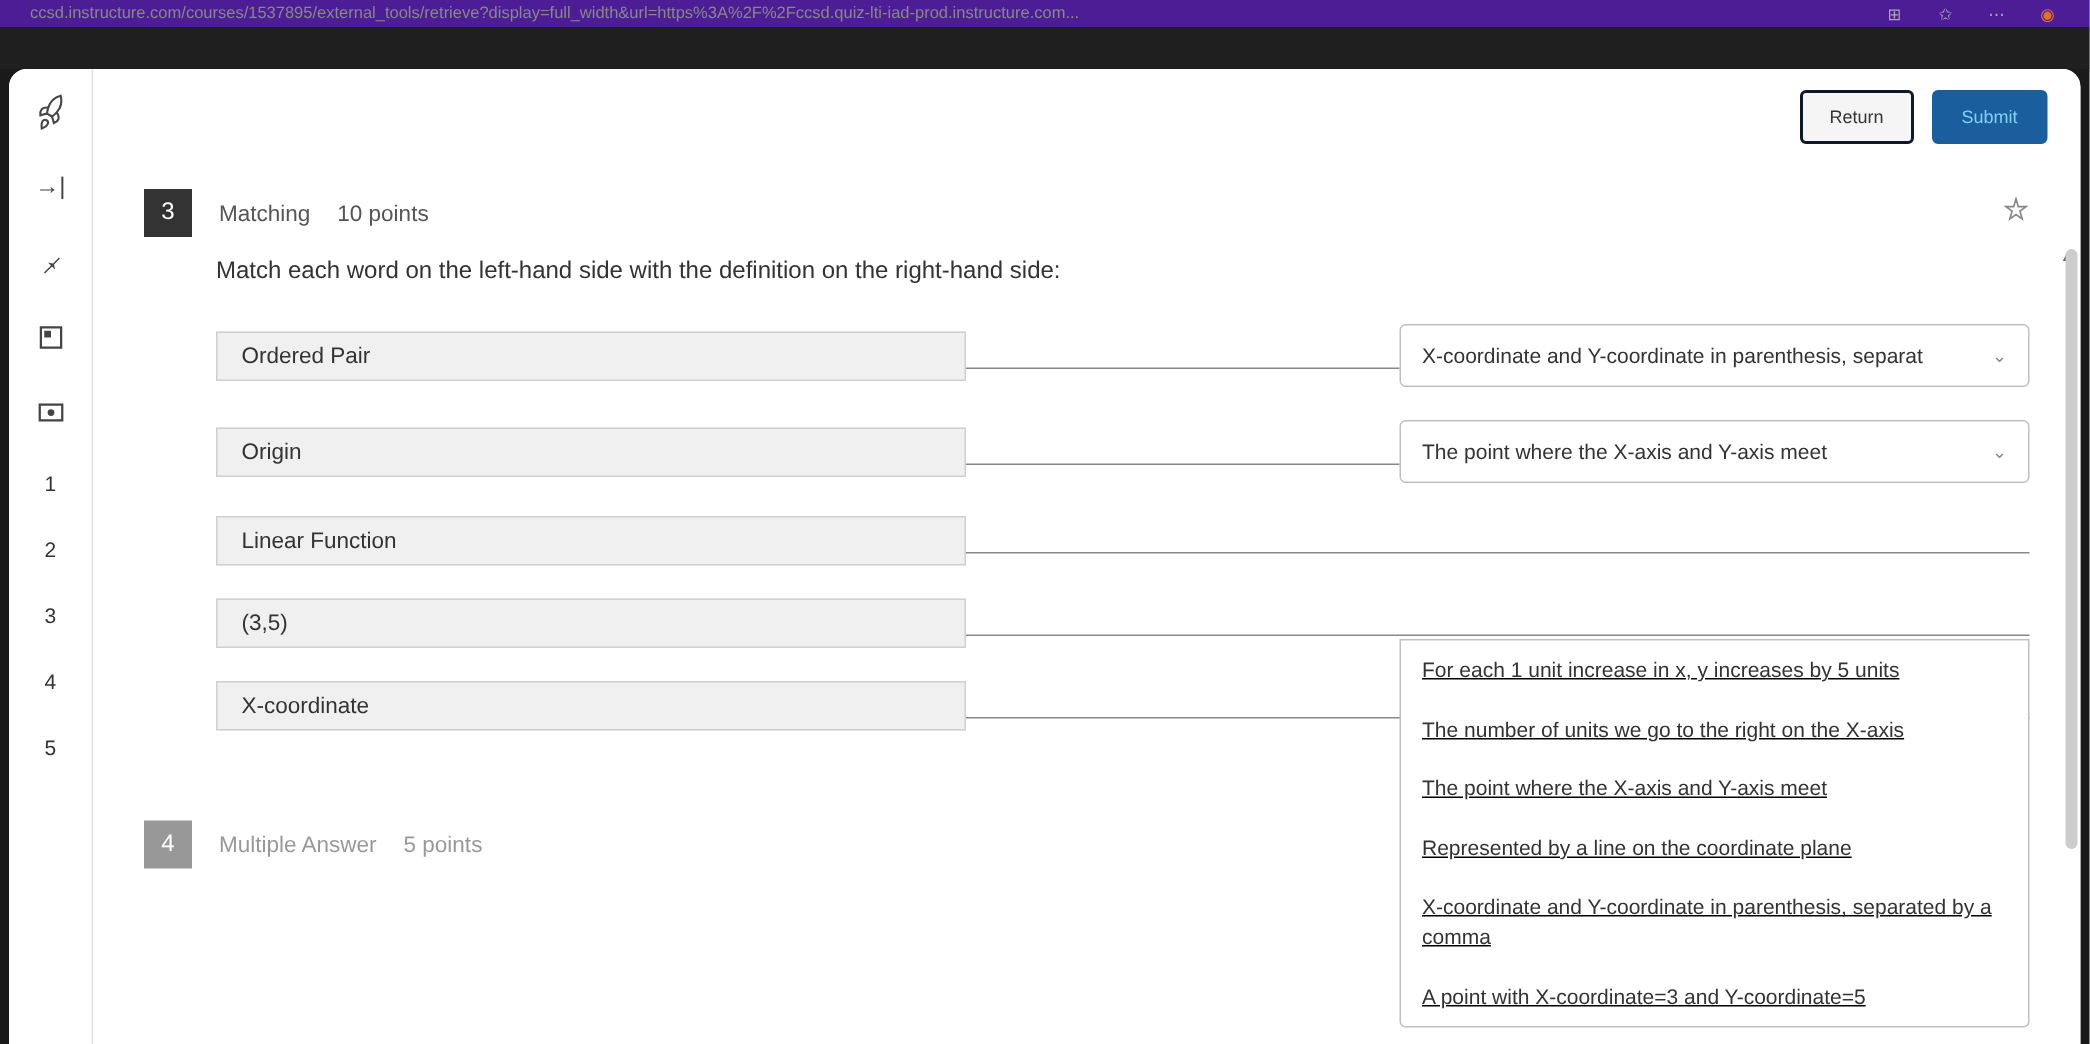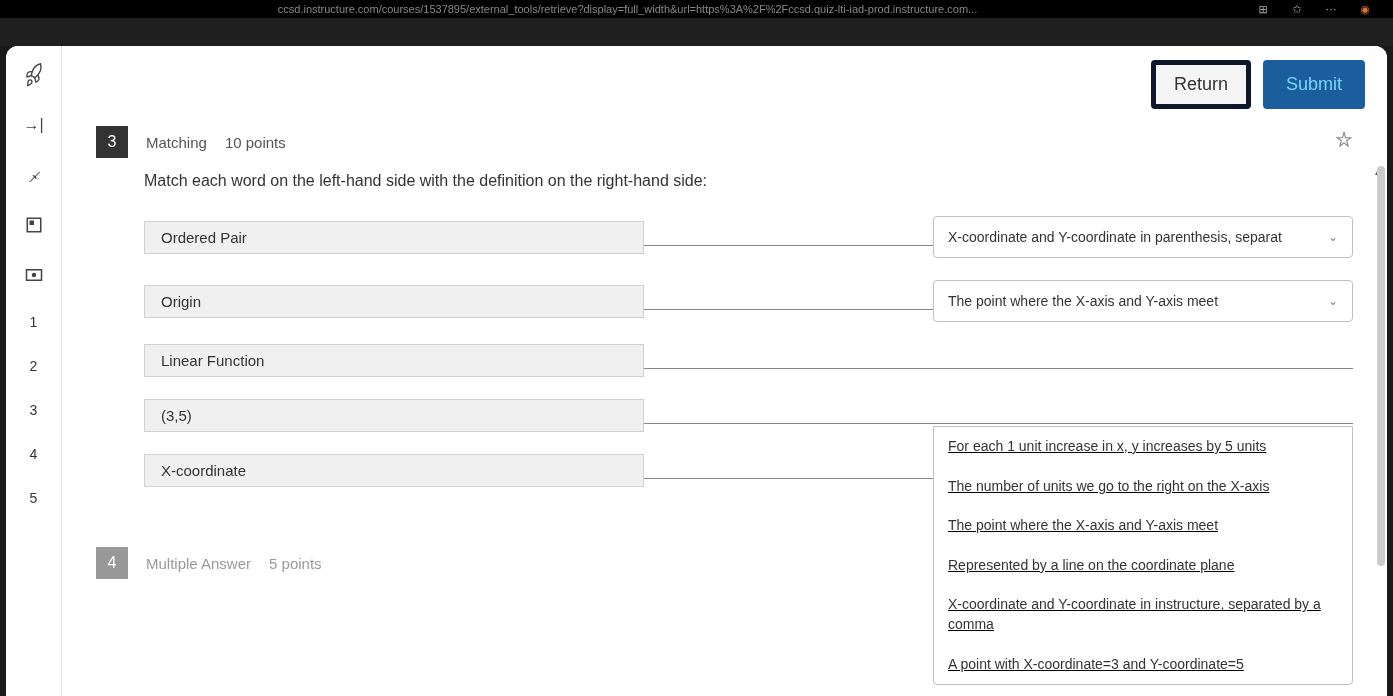--- a/index.html
+++ b/index.html
@@ -1,35 +1,35 @@
 <!DOCTYPE html>
 <html><head>
   <meta charset="utf-8">
   <style>
     * { box-sizing: border-box; margin: 0; padding: 0; }
     body { font-family: -apple-system, BlinkMacSystemFont, "Segoe UI", Helvetica, Arial, sans-serif; background: #1a1a1a; width: 1393px; height: 696px; overflow: hidden; }
     
-    .browser-chrome { background: #000000; height: 18px; display: flex; align-items: center; padding: 0 20px; color: #888; font-size: 11px; text-align: center; }
+    .browser-chrome { background: #4c1d95; height: 18px; display: flex; align-items: center; padding: 0 20px; color: #888; font-size: 11px; }
     .url-bar { flex: 1; white-space: nowrap; overflow: hidden; text-overflow: ellipsis; }
     .chrome-icons { display: flex; gap: 18px; align-items: center; margin-left: 20px; }
     .chrome-icon { width: 16px; height: 16px; display: flex; align-items: center; justify-content: center; color: #aaa; }
     
     .tab-bar { background: #1f1f1f; height: 28px; }
     
     .app-frame { background: #f5f5f5; height: calc(696px - 46px); display: flex; position: relative; border-radius: 12px 12px 0 0; margin: 0 6px; overflow: hidden; }
     
     .left-rail { width: 56px; background: #fff; border-right: 1px solid #e0e0e0; display: flex; flex-direction: column; align-items: center; padding-top: 18px; gap: 28px; }
     .rail-icon { width: 22px; height: 22px; display: flex; align-items: center; justify-content: center; color: #444; font-size: 16px; }
     .rail-icon.rocket { transform: rotate(-15deg); }
     .rail-num { font-size: 14px; color: #333; font-weight: 500; }
     
     .main-area { flex: 1; background: #fff; position: relative; overflow: hidden; }
     
     .top-actions { position: absolute; top: 14px; right: 22px; display: flex; gap: 12px; z-index: 5; }
-    .btn { padding: 9px 18px; font-size: 18px; border-radius: 4px; cursor: pointer; border: 5px solid #0f172a; }
+    .btn { padding: 9px 18px; font-size: 12px; border-radius: 4px; cursor: pointer; border: 2px solid #0f172a; }
     .btn-return { background: #f5f5f5; color: #333; }
     .btn-submit { background: #1a5e9e; color: #7dd3fc; border-color: #1a5e9e; }
     
     .content-scroll { position: absolute; top: 0; left: 0; right: 0; bottom: 0; overflow-y: auto; padding: 80px 34px 20px 34px; }
     
     .q-header { display: flex; align-items: center; gap: 18px; margin-bottom: 14px; }
     .q-num { background: #333; color: #fff; width: 32px; height: 32px; display: flex; align-items: center; justify-content: center; font-size: 16px; }
     .q-type { color: #555; font-size: 15px; }
     .q-points { color: #555; font-size: 15px; }
     .pin-icon { margin-left: auto; color: #888; font-size: 18px; }
@@ -171,20 +171,20 @@
         <div class="q-points">5 points</div>
       </div>
 
     </div>
 
     <div class="dropdown">
       <div class="dd-item">For each 1 unit increase in x, y increases by 5 units</div>
       <div class="dd-item">The number of units we go to the right on the X-axis</div>
       <div class="dd-item">The point where the X-axis and Y-axis meet</div>
       <div class="dd-item">Represented by a line on the coordinate plane</div>
-      <div class="dd-item">X-coordinate and Y-coordinate in instructure, separated by a comma</div>
+      <div class="dd-item">X-coordinate and Y-coordinate in parenthesis, separated by a comma</div>
       <div class="dd-item">A point with X-coordinate=3 and Y-coordinate=5</div>
     </div>
 
     <div class="scroll-indicator"></div>
 
   </div>
 </div>
 
 </body></html>

